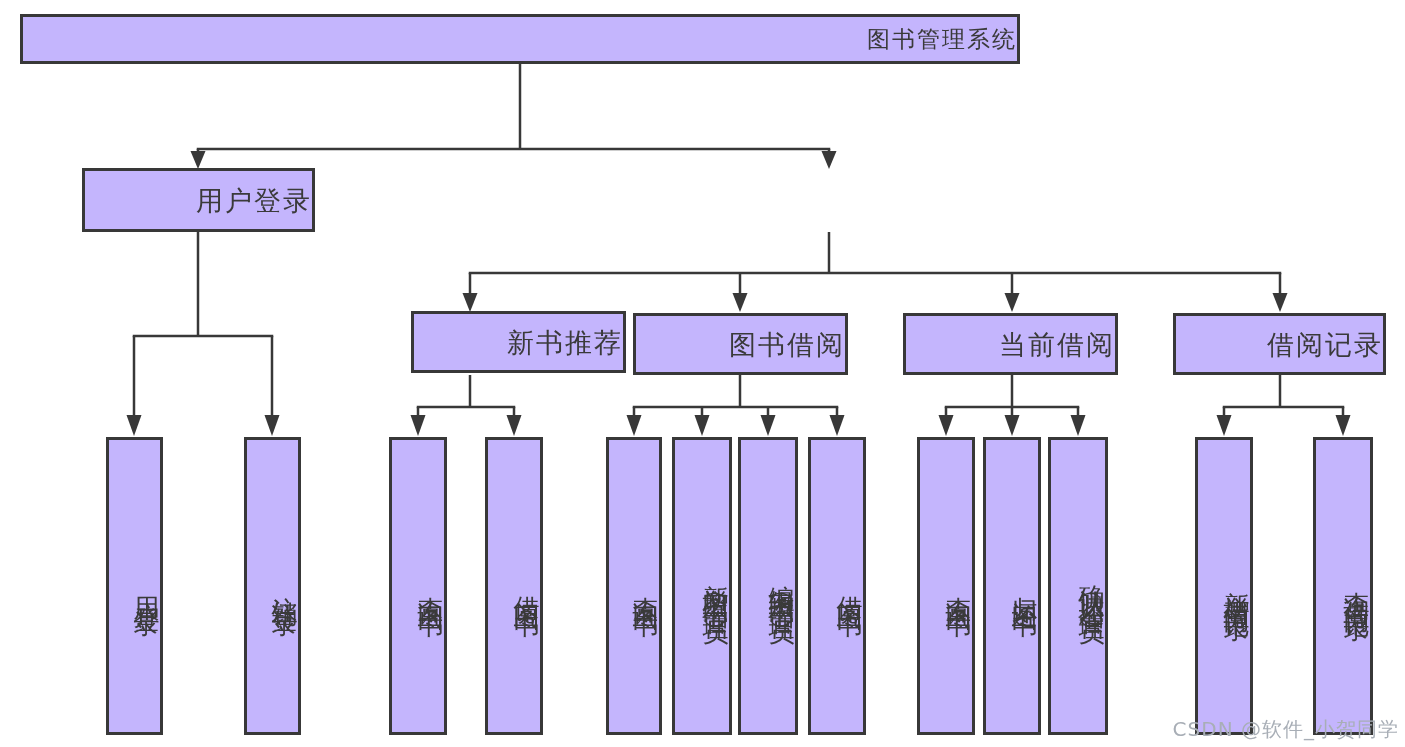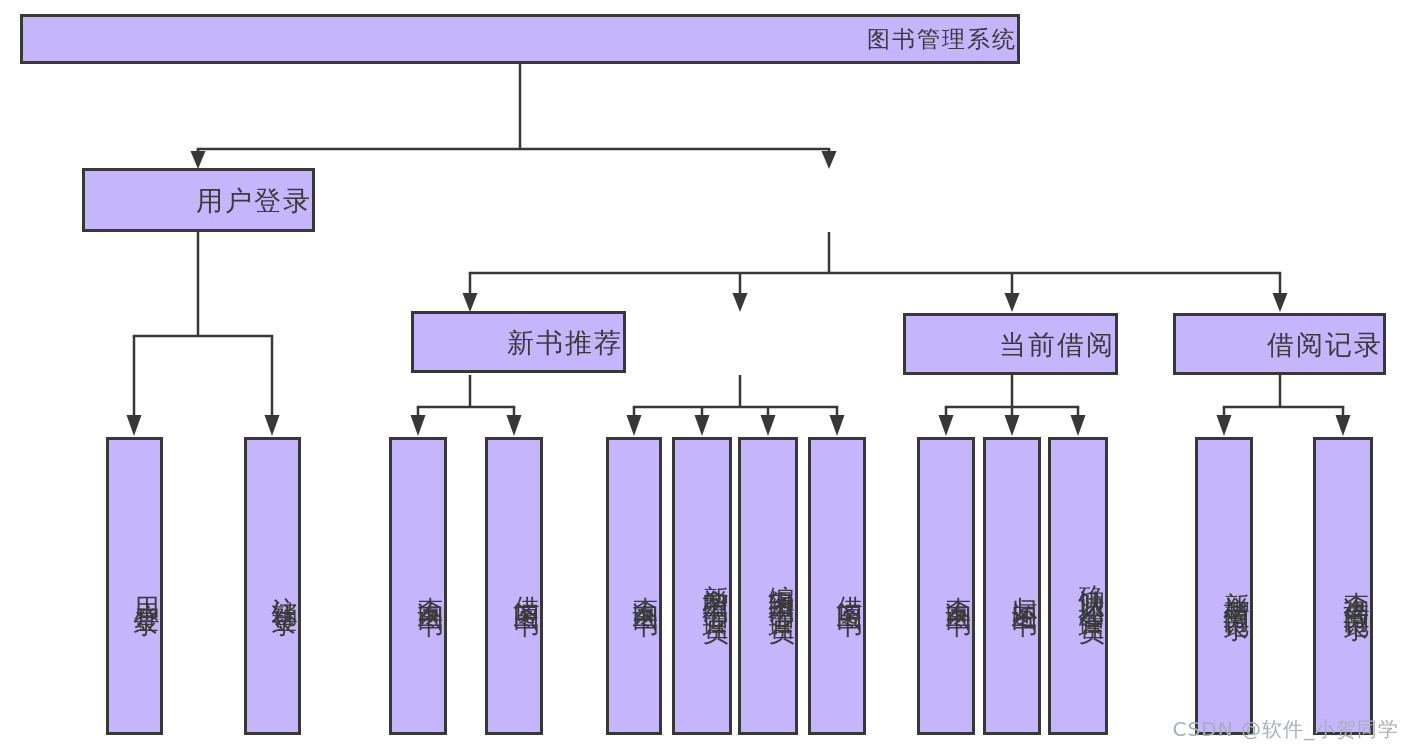--- a/index.html
+++ b/index.html
@@ -142,20 +142,23 @@
     <span class="lbl">图书管理系统</span>
   </div>
 
   <div class="node fs-branch" id="n-login">
     <span class="lbl">用户登录</span>
   </div>
 
   <div class="node fs-branch" id="n-recommend">
     <span class="lbl">新书推荐</span>
   </div>
+  <div class="node fs-branch" id="n-borrow">
+    <span class="lbl">图书借阅</span>
+  </div>
   <div class="node fs-branch" id="n-current">
     <span class="lbl">当前借阅</span>
   </div>
   <div class="node fs-branch" id="n-records">
     <span class="lbl">借阅记录</span>
   </div>
 
   <div class="node node--v leaf fs-leaf" id="f1">
     <span class="lbl">用户登录</span>
   </div>

